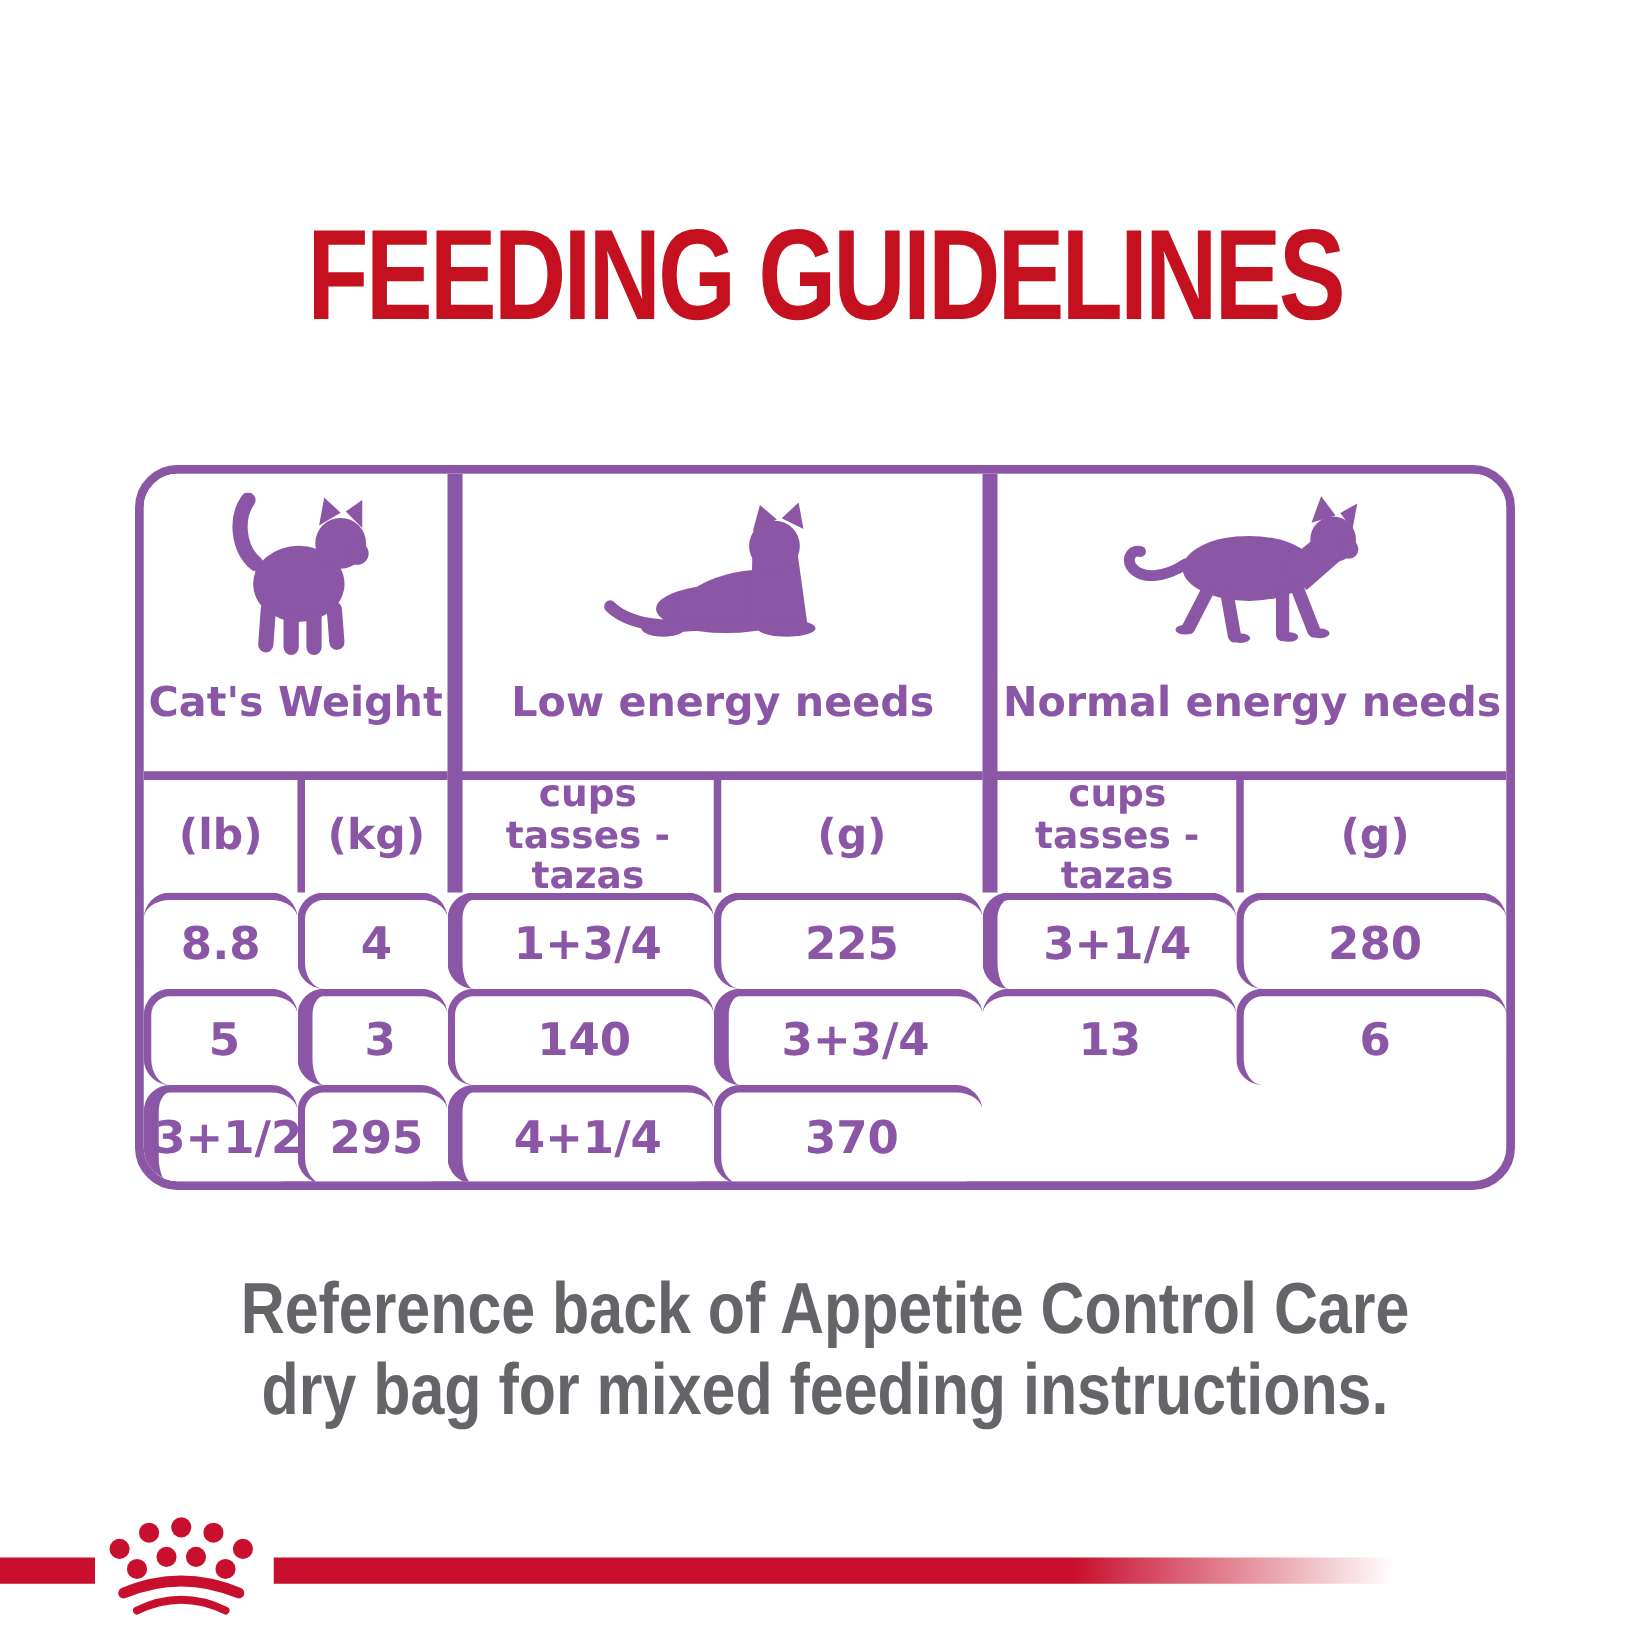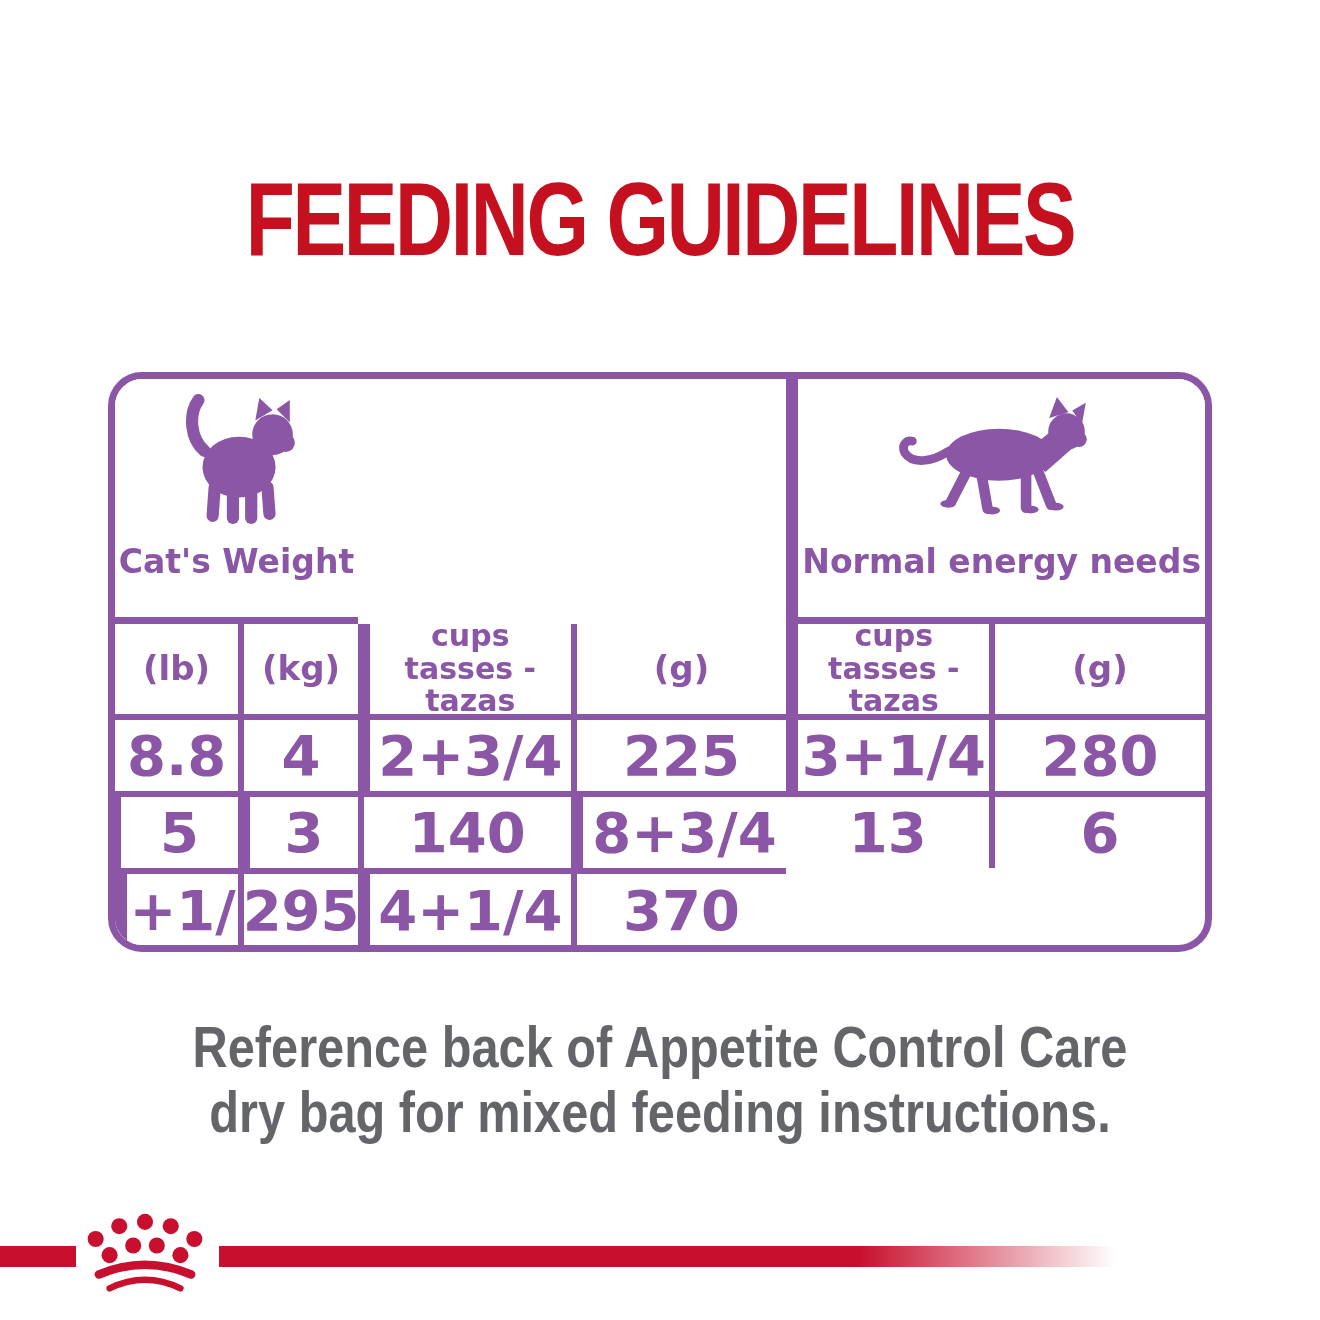--- a/index.html
+++ b/index.html
@@ -40,21 +40,21 @@
   .sec-label{font-weight:700;font-size:33px;}
   .sec1{grid-column:1/3;}
   .sec2{grid-column:3/5;border-left:12px solid var(--purple);}
   .sec3{grid-column:5/7;border-left:12px solid var(--purple);}
   .bl-thin{border-left:6px solid var(--purple);}
   .bl-thick{border-left:12px solid var(--purple);}
   .bt{border-top:6px solid var(--purple);}
   .colhead{font-weight:700;font-size:34px;flex-direction:column;line-height:1.08;}
   .colhead .sub{font-size:30px;}
   .colhead .main-small{font-size:30px;}
-  .datacell{font-weight:700;font-size:56px;}
+  .datacell{font-weight:700;font-size:36px;border-radius:21px;}
   
   .footnote{
     position:absolute;top:1014px;left:0;width:1320px;text-align:center;
     font-family:"Liberation Sans",sans-serif;font-weight:700;
     font-size:58px;line-height:65px;color:var(--gray);
     transform:scaleX(0.84);transform-origin:50% 50%;white-space:nowrap;
   }
   
   .bar-left{position:absolute;left:0;top:1246px;width:76px;height:21px;background:var(--brand-red);}
   .bar-right{
@@ -88,20 +88,36 @@
           <circle class="fillshape" cx="108" cy="48" r="9"></circle>
           <path class="strokeshape" stroke-width="12" d="M38,92 L36,120"></path>
           <path class="strokeshape" stroke-width="12" d="M56,98 L56,122"></path>
           <path class="strokeshape" stroke-width="12" d="M74,98 L74,122"></path>
           <path class="strokeshape" stroke-width="12" d="M90,92 L92,118"></path>
         </svg>
       </div>
       <div class="sec-label">Cat's Weight</div>
     </div>
 
+    <div class="cell sec sec2">
+      <div class="iconbox">
+        <svg class="caticon" width="232" height="116" viewBox="0 0 210 120" aria-hidden="true">
+          <path class="strokeshape" stroke-width="10" d="M12,86 C26,100 58,106 92,100"></path>
+          <ellipse class="fillshape" cx="108" cy="88" rx="58" ry="20"></ellipse>
+          <path class="fillshape" d="M66,84 C86,62 120,54 146,56 L152,94 L70,100 Z"></path>
+          <path class="fillshape" d="M130,34 L166,34 L176,106 L128,106 Z"></path>
+          <circle class="fillshape" cx="148" cy="36" r="21"></circle>
+          <polygon class="fillshape" points="130,24 136,2 150,14"></polygon>
+          <polygon class="fillshape" points="154,13 168,0 172,22"></polygon>
+          <ellipse class="fillshape" cx="158" cy="104" rx="24" ry="7"></ellipse>
+          <ellipse class="fillshape" cx="56" cy="104" rx="18" ry="7"></ellipse>
+        </svg>
+      </div>
+      <div class="sec-label">Low energy needs</div>
+    </div>
 
     <div class="cell sec sec3">
       <div class="iconbox">
         <svg class="caticon" width="238" height="130" viewBox="0 0 230 135" aria-hidden="true">
           <path class="strokeshape" stroke-width="9" d="M60,58 C42,70 22,72 14,60 C10,52 16,46 22,48"></path>
           <ellipse class="fillshape" cx="112" cy="62" rx="55" ry="27"></ellipse>
           <path class="fillshape" d="M138,60 L178,28 L192,52 L160,80 Z"></path>
           <circle class="fillshape" cx="182" cy="38" r="19"></circle>
           <polygon class="fillshape" points="164,24 172,2 184,18"></polygon>
           <polygon class="fillshape" points="188,16 202,8 198,30"></polygon>
@@ -127,29 +143,29 @@
     </div>
     <div class="cell colhead bl-thin">(g)</div>
     <div class="cell colhead bl-thick">
       <div class="main-small">cups</div>
       <div class="sub">tasses - tazas</div>
     </div>
     <div class="cell colhead bl-thin">(g)</div>
 
     <div class="cell datacell bt">8.8</div>
     <div class="cell datacell bt bl-thin">4</div>
-    <div class="cell datacell bt bl-thick">2+3/4</div>
+    <div class="cell datacell bt bl-thick">1+3/4</div>
     <div class="cell datacell bt bl-thin">225</div>
     <div class="cell datacell bt bl-thick">3+1/4</div>
     <div class="cell datacell bt bl-thin">280</div>
 
     <div class="cell datacell bt bl-thin">5</div>
     <div class="cell datacell bt bl-thick">3</div>
     <div class="cell datacell bt bl-thin">140</div>
-    <div class="cell datacell bt bl-thick">8+3/4</div>
+    <div class="cell datacell bt bl-thick">3+3/4</div>
 
     <div class="cell datacell bt">13</div>
     <div class="cell datacell bt bl-thin">6</div>
     <div class="cell datacell bt bl-thick">3+1/2</div>
     <div class="cell datacell bt bl-thin">295</div>
     <div class="cell datacell bt bl-thick">4+1/4</div>
     <div class="cell datacell bt bl-thin">370</div>
 
   </div>
 

